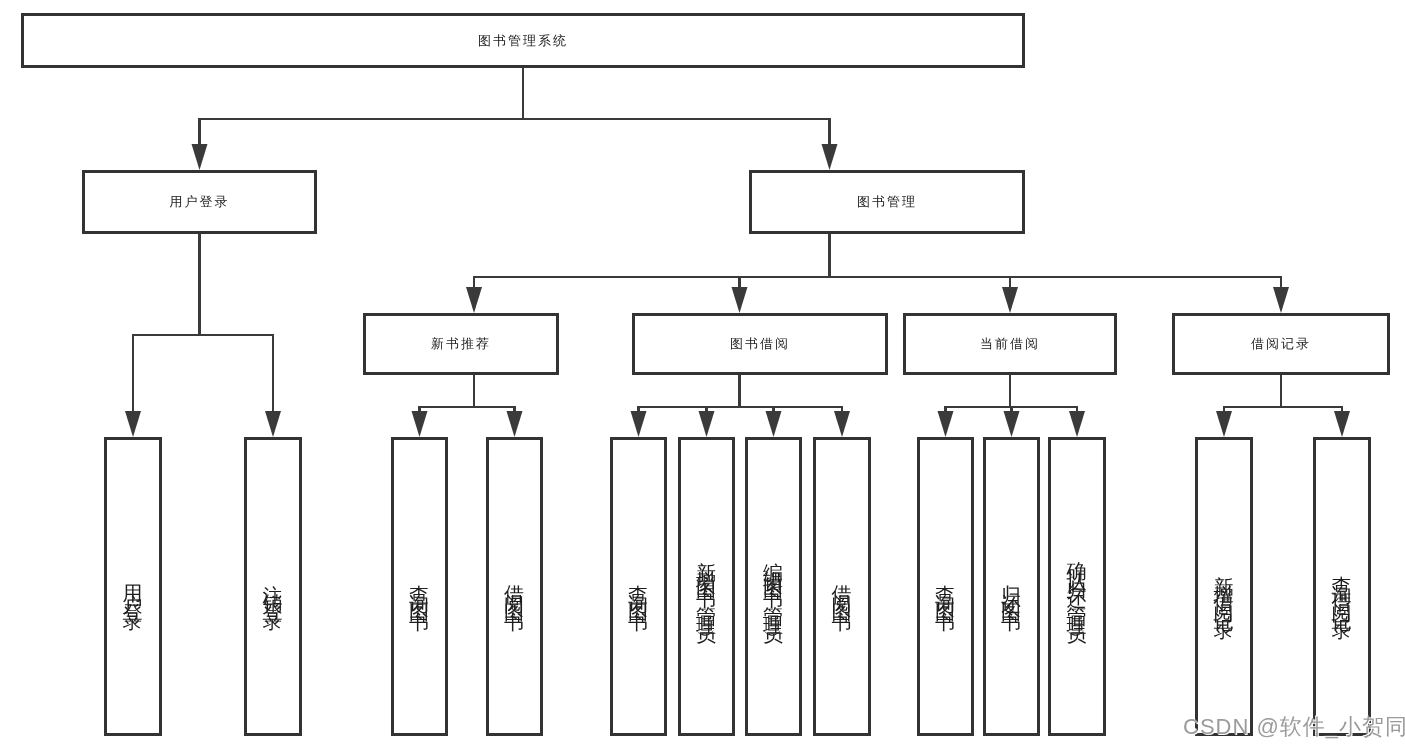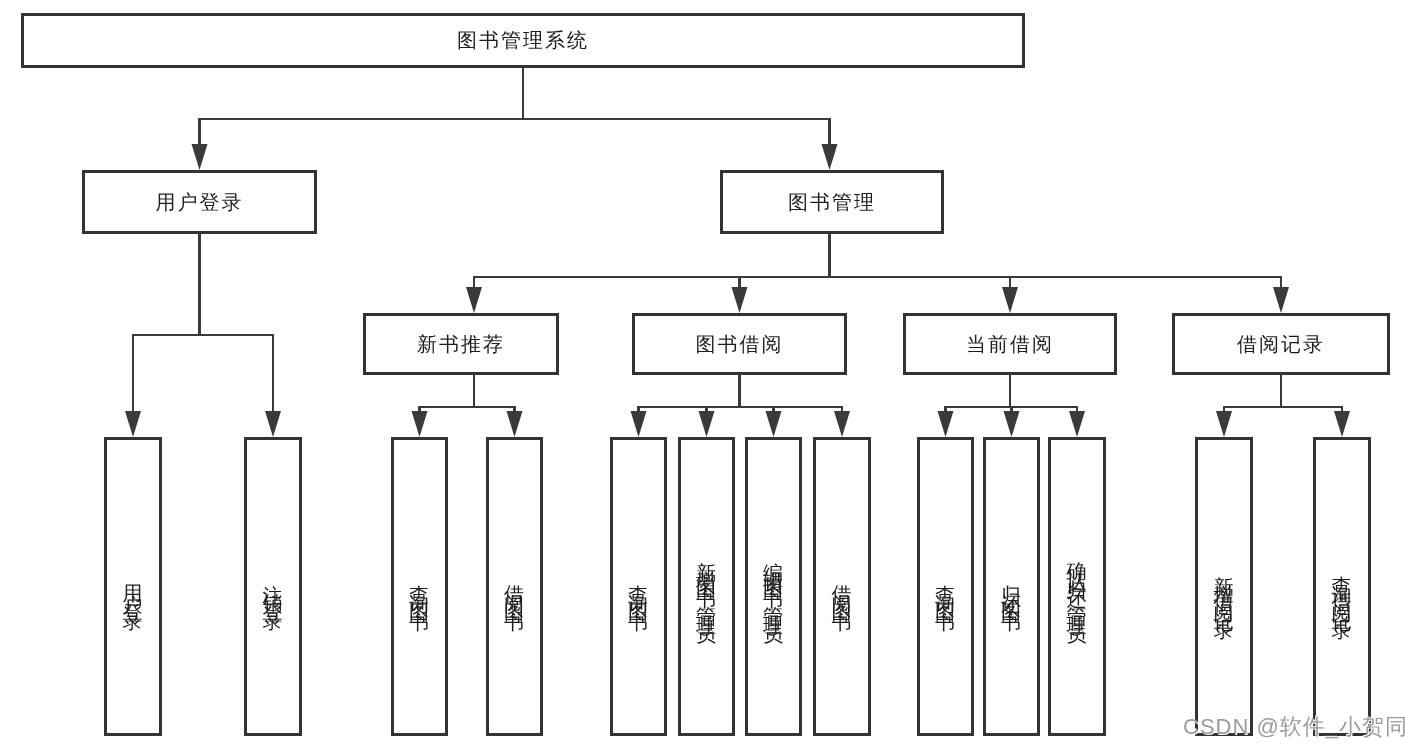--- a/index.html
+++ b/index.html
@@ -2,21 +2,21 @@
 <html><head>
 <meta charset="utf-8">
 <style>
   html,body{margin:0;padding:0;background:#ffffff;}
   body{font-family:"Liberation Sans","DejaVu Sans",sans-serif;}
   #stage{position:relative;width:1405px;height:747px;background:#ffffff;overflow:hidden;}
   #connectors{position:absolute;left:0;top:0;z-index:1;}
   .node{position:absolute;z-index:2;background:#ffffff;border:3px solid #333333;
         box-sizing:border-box;display:flex;align-items:center;justify-content:center;
         color:#1d1d1d;}
-  .hnode{font-size:20px;}
+  .hnode{font-size:13px;}
   .hnode .lbl{letter-spacing:2px;white-space:nowrap;}
   .vnode .lbl{writing-mode:vertical-rl;text-orientation:mixed;font-size:20px;
               letter-spacing:9px;line-height:1.4;}
   .watermark{position:absolute;z-index:5;left:1183px;top:712px;font-size:22px;
              letter-spacing:1px;color:#9b9b9b;white-space:nowrap;
              text-shadow:1px 1px 0 #ffffff,-1px -1px 0 #ffffff;}
 </style>
 </head>
 <body>
 
@@ -55,28 +55,28 @@
     </g>
   </svg>
 
   <div class="node hnode" style="left:21px;top:13px;width:1004px;height:55px">
     <span class="lbl">图书管理系统</span>
   </div>
 
   <div class="node hnode" style="left:82px;top:170px;width:235px;height:64px">
     <span class="lbl">用户登录</span>
   </div>
-  <div class="node hnode" style="left:720px;top:170px;width:224px;height:64px">
+  <div class="node hnode" style="left:749px;top:170px;width:276px;height:64px">
     <span class="lbl">图书管理</span>
   </div>
 
   <div class="node hnode" style="left:363px;top:313px;width:196px;height:62px">
     <span class="lbl">新书推荐</span>
   </div>
-  <div class="node hnode" style="left:632px;top:313px;width:215px;height:62px">
+  <div class="node hnode" style="left:632px;top:313px;width:256px;height:62px">
     <span class="lbl">图书借阅</span>
   </div>
   <div class="node hnode" style="left:903px;top:313px;width:214px;height:62px">
     <span class="lbl">当前借阅</span>
   </div>
   <div class="node hnode" style="left:1172px;top:313px;width:218px;height:62px">
     <span class="lbl">借阅记录</span>
   </div>
 
   <div class="node vnode" style="left:104px;top:437px;width:58px;height:299px">

